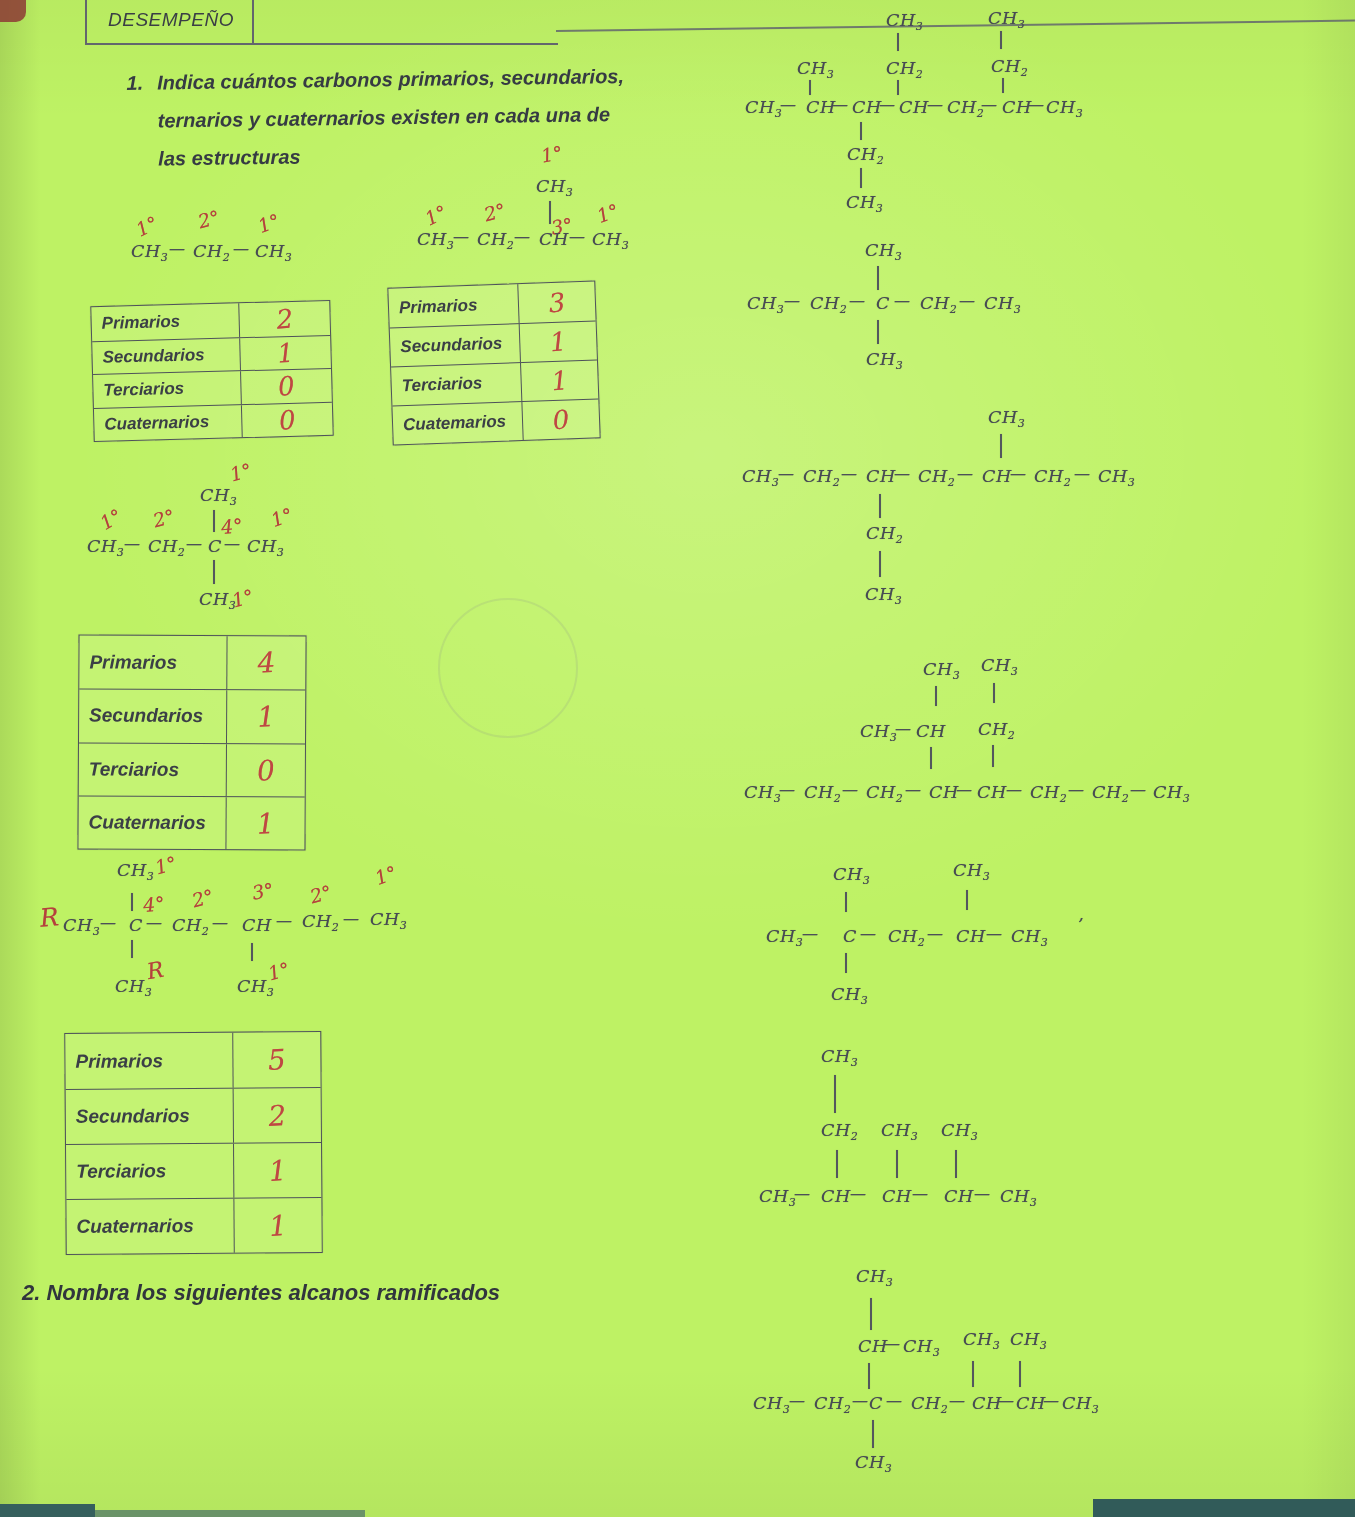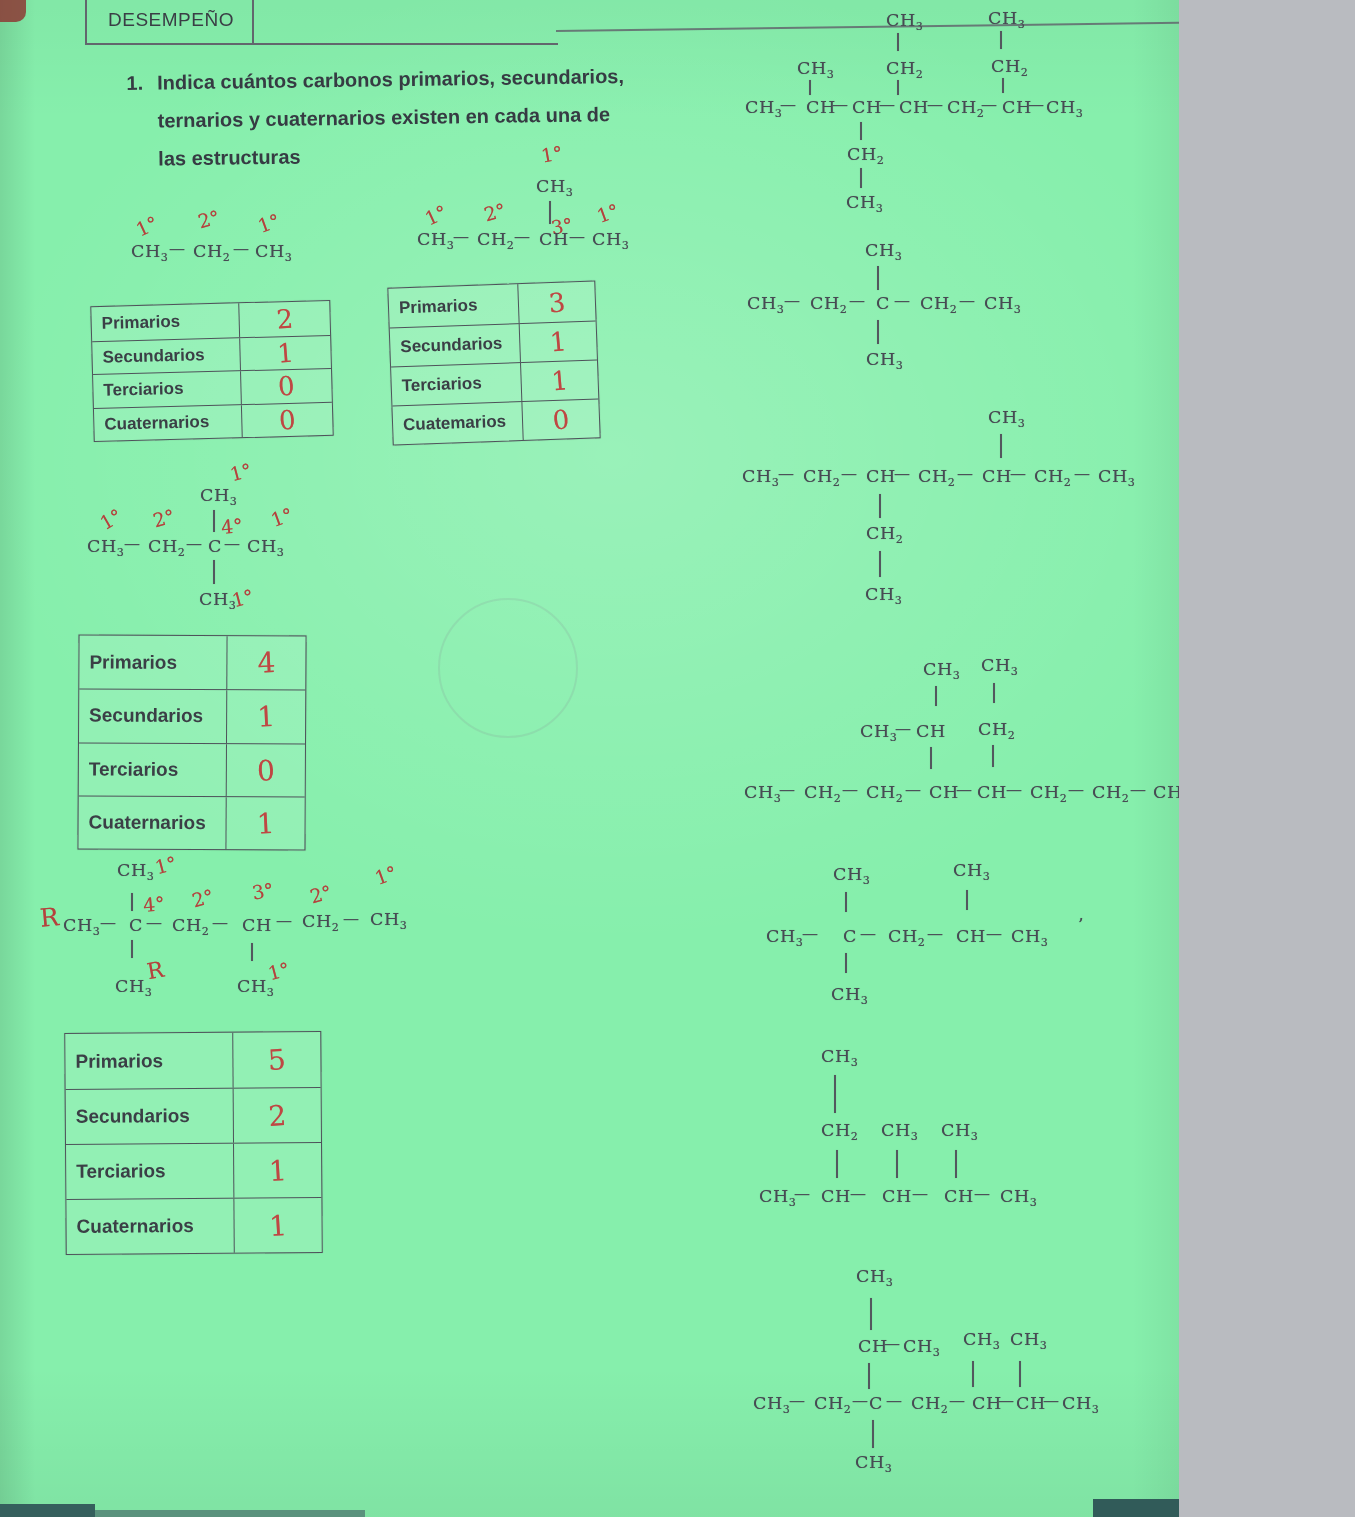--- a/index.html
+++ b/index.html
@@ -1,18 +1,18 @@
 <!DOCTYPE html>
 <html><head>
 <meta charset="utf-8">
 <style>
   html,body{margin:0;padding:0;background:#b9bbc0;}
-  .page{position:relative;width:1179px;height:1517px;overflow:hidden;
-    background:#86efac;
-    font-family:"Liberation Sans",sans-serif;}
+  .page{position:relative;width:1355px;height:1517px;overflow:hidden;
+    background:#bef264;
+    font-family:"Liberation Sans",sans-serif;font-style:italic;}
   .page::before{content:"";position:absolute;inset:0;pointer-events:none;
     background:
       radial-gradient(900px 700px at 52% 30%, rgba(255,255,255,0.16), rgba(255,255,255,0) 70%),
       linear-gradient(90deg, rgba(0,0,0,0.10), rgba(0,0,0,0) 3%),
       linear-gradient(270deg, rgba(0,0,0,0.05), rgba(0,0,0,0) 4%),
       linear-gradient(180deg, rgba(0,0,0,0.03), rgba(0,0,0,0) 8%, rgba(0,0,0,0) 90%, rgba(0,0,0,0.05));}
   .line{position:absolute;background:#62666d;}
   .hdr-title{position:absolute;left:108px;top:9px;font-size:19px;letter-spacing:.5px;
     color:#3a3e45;font-weight:500;}
   .q1{position:absolute;left:127px;top:60px;transform:rotate(-0.8deg);color:#363b43;
@@ -54,20 +54,21 @@
 
   <div class="q1">
     <span>1.</span>
     <div>
       <div>Indica cuántos carbonos primarios, secundarios,</div>
       <div>ternarios y cuaternarios existen en cada una de</div>
       <div>las estructuras</div>
     </div>
   </div>
 
+  <div class="q2">2. Nombra los siguientes alcanos ramificados</div>
 
   <div class="ring"></div>
   <div class="artifact" style="left:0;top:0;width:26px;height:22px;background:#8d3a35;opacity:.85;border-bottom-right-radius:10px;"></div>
   <div class="artifact" style="left:0;top:1504px;width:95px;height:13px;background:#355f5d;"></div>
   <div class="artifact" style="left:95px;top:1510px;width:270px;height:7px;background:#4a6f6c;opacity:.7;"></div>
   <div class="artifact" style="left:1093px;top:1499px;width:262px;height:18px;background:#315b59;"></div>
 <div class="ktable" style="left: 92px; top: 303px; width: 238px; height: 134px; transform: rotate(-1.5deg); --col: 148px;">
       <div class="krow">
         <span class="klabel" style="font-size: 17px;">Primarios</span>
         <span class="kvalue" style="font-size: 26px;">2</span>

